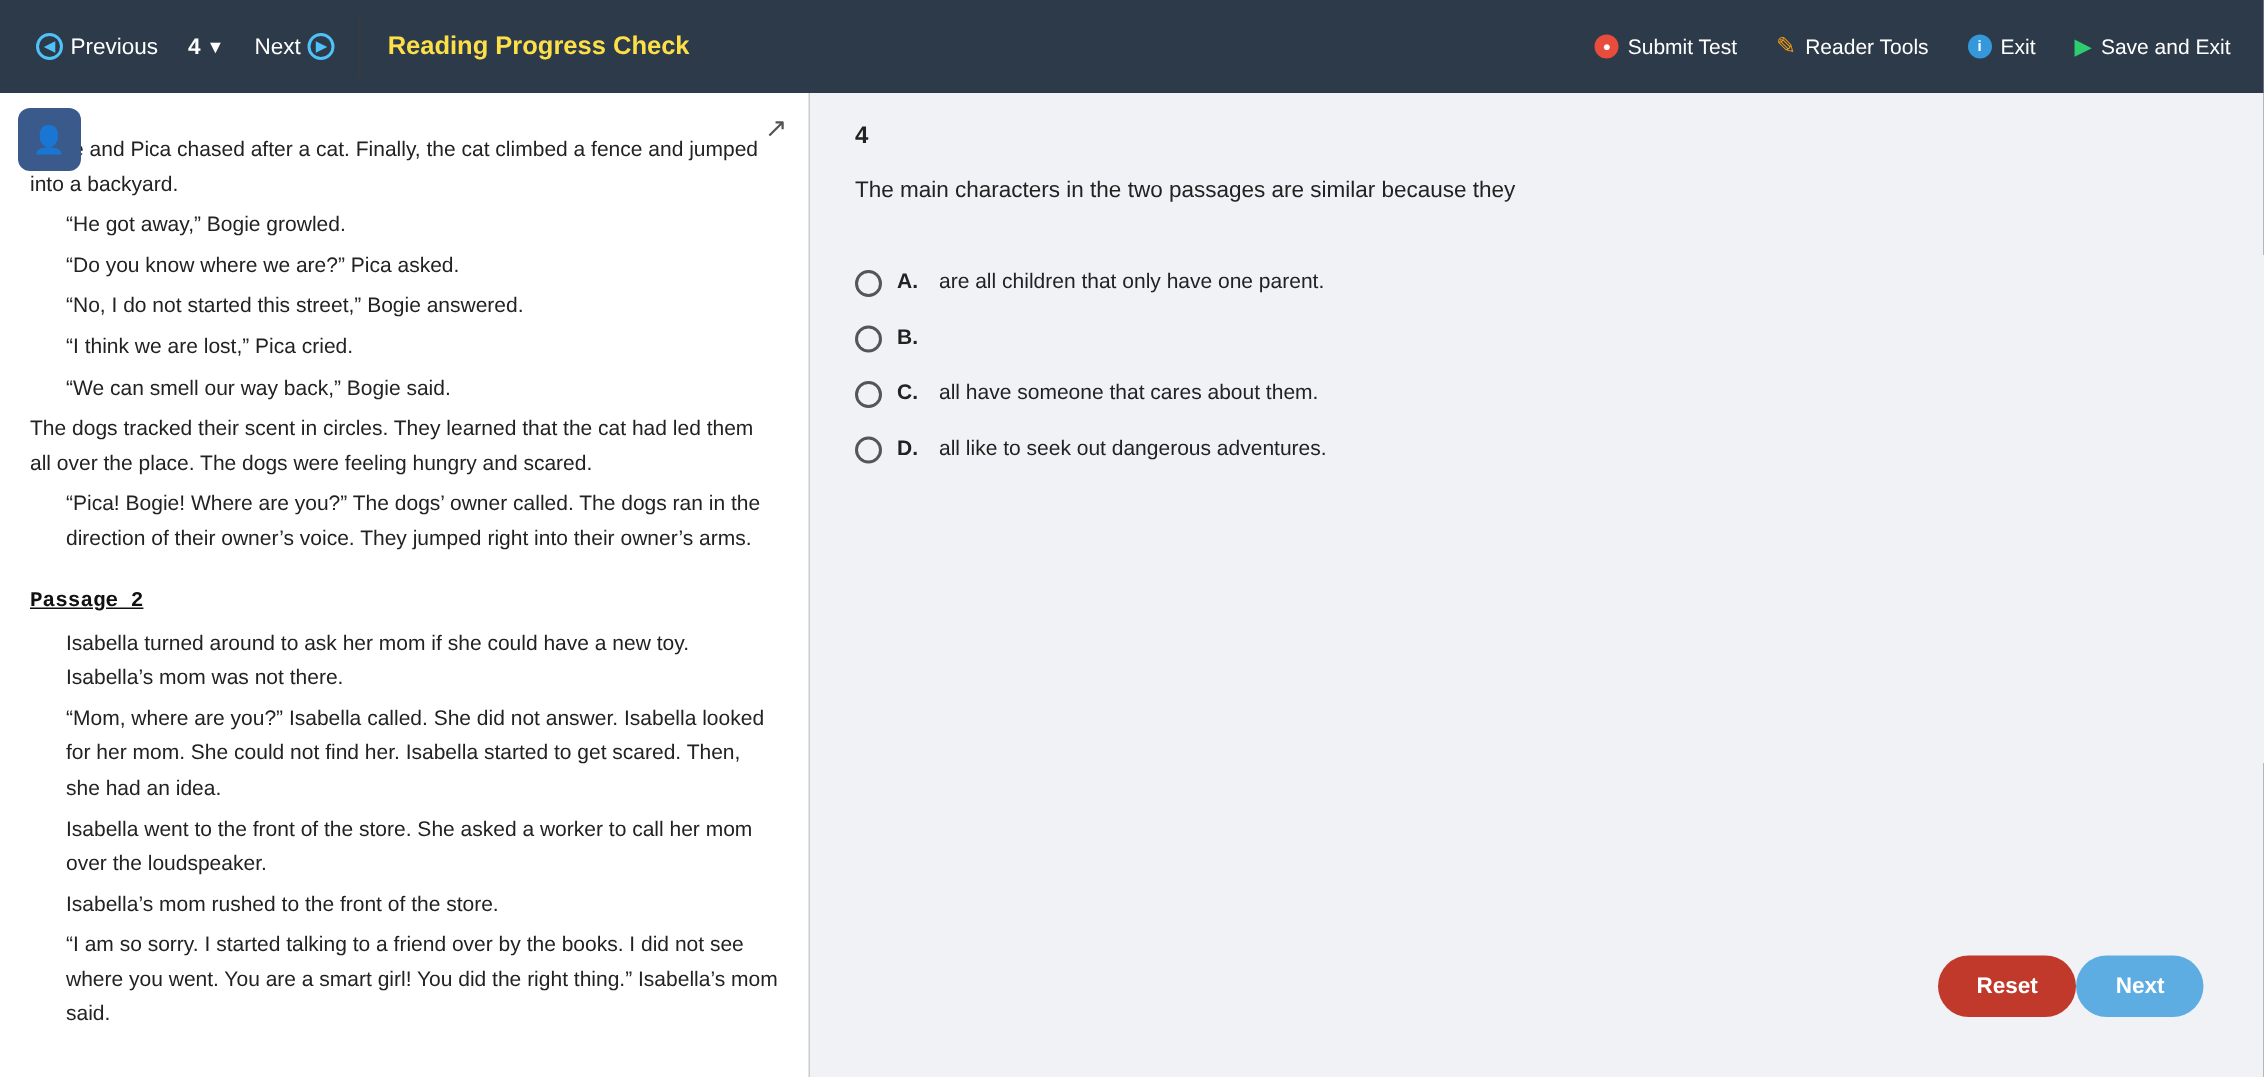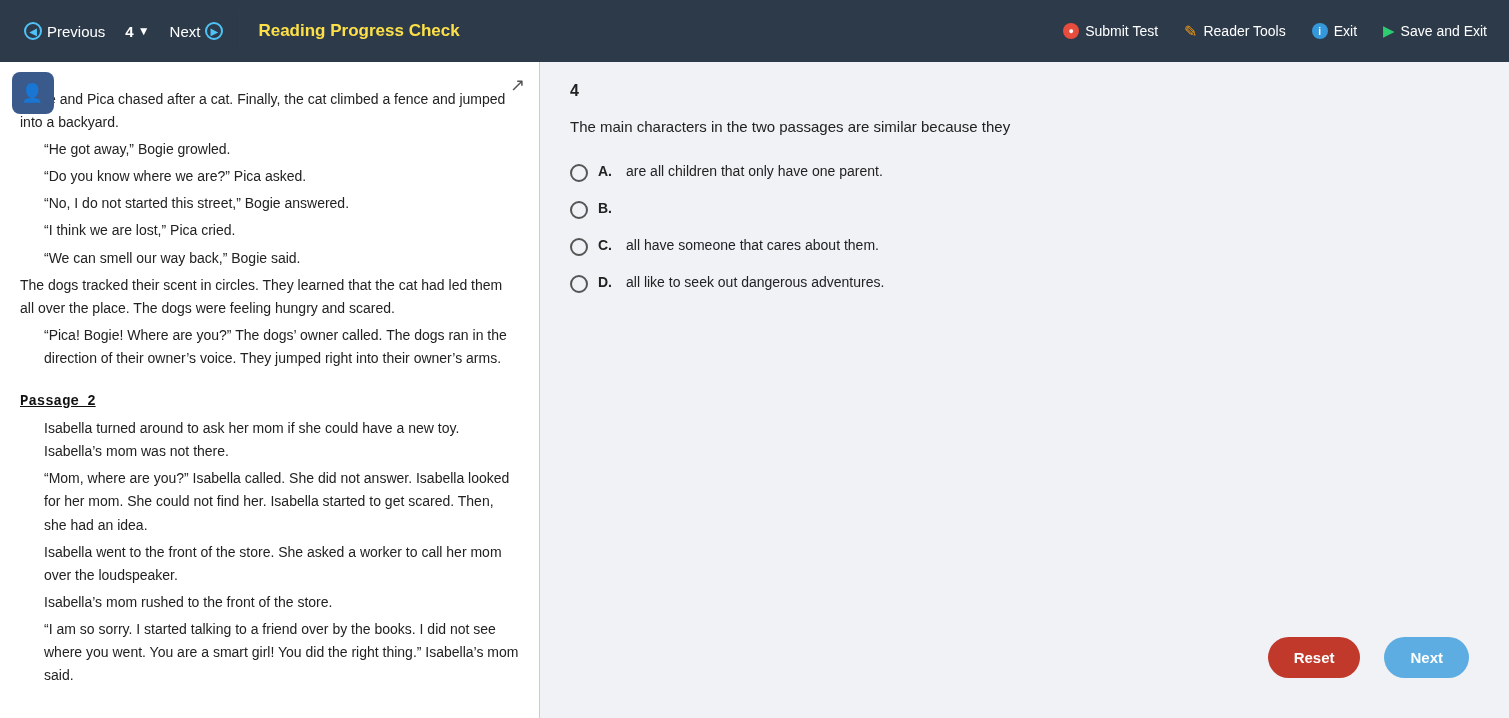--- a/index.html
+++ b/index.html
@@ -173,21 +173,21 @@
     }
     .question-number {
       font-size: 16px;
       font-weight: bold;
       color: #222;
       margin-bottom: 16px;
     }
     .question-text {
       font-size: 15px;
       color: #222;
-      margin-bottom: 24px;
+      margin-bottom: 40px;
       line-height: 1.5;
     }
     .answer-choices {
       display: flex;
       flex-direction: column;
       gap: 18px;
     }
     .answer-choice {
       display: flex;
       align-items: flex-start;
@@ -213,21 +213,21 @@
       min-width: 18px;
     }
     .choice-text { flex: 1; }
 
     
     .action-buttons {
       position: absolute;
       bottom: 40px;
       right: 40px;
       display: flex;
-      gap: 24px;
+      gap: 0;
       align-items: center;
     }
     .btn-reset {
       background: #c0392b;
       color: white;
       border: none;
       border-radius: 22px;
       padding: 12px 26px;
       font-size: 15px;
       font-weight: bold;

